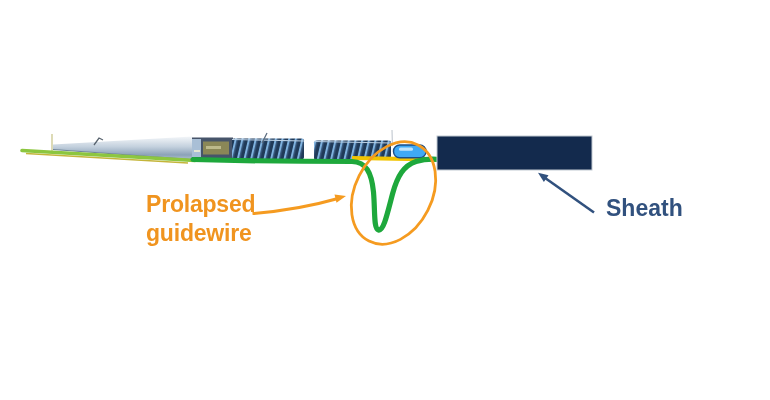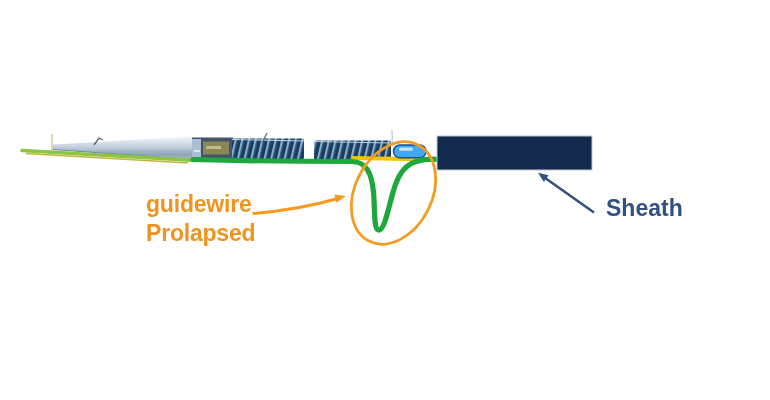--- a/index.html
+++ b/index.html
@@ -98,18 +98,18 @@
       <polygon points="538,172.8 548.5,175.3 543.9,181.9" style="fill:var(--label_navy)"></polygon>
     </g>
 
     <g>
       <path d="M252.5 213.5 Q 298 210 338 198.5" fill="none" style="stroke:var(--orange);stroke-width:3"></path>
       <polygon points="346,196 336.5,202.7 334.5,194.4" style="fill:var(--orange)"></polygon>
     </g>
   </svg>
 
   <div class="fig-label label-prolapsed">
+    <div>Prolapsed</div>
     <div>guidewire</div>
-    <div>Prolapsed</div>
   </div>
   <div class="fig-label label-sheath">Sheath</div>
 
 </div>
 
 </body></html>

